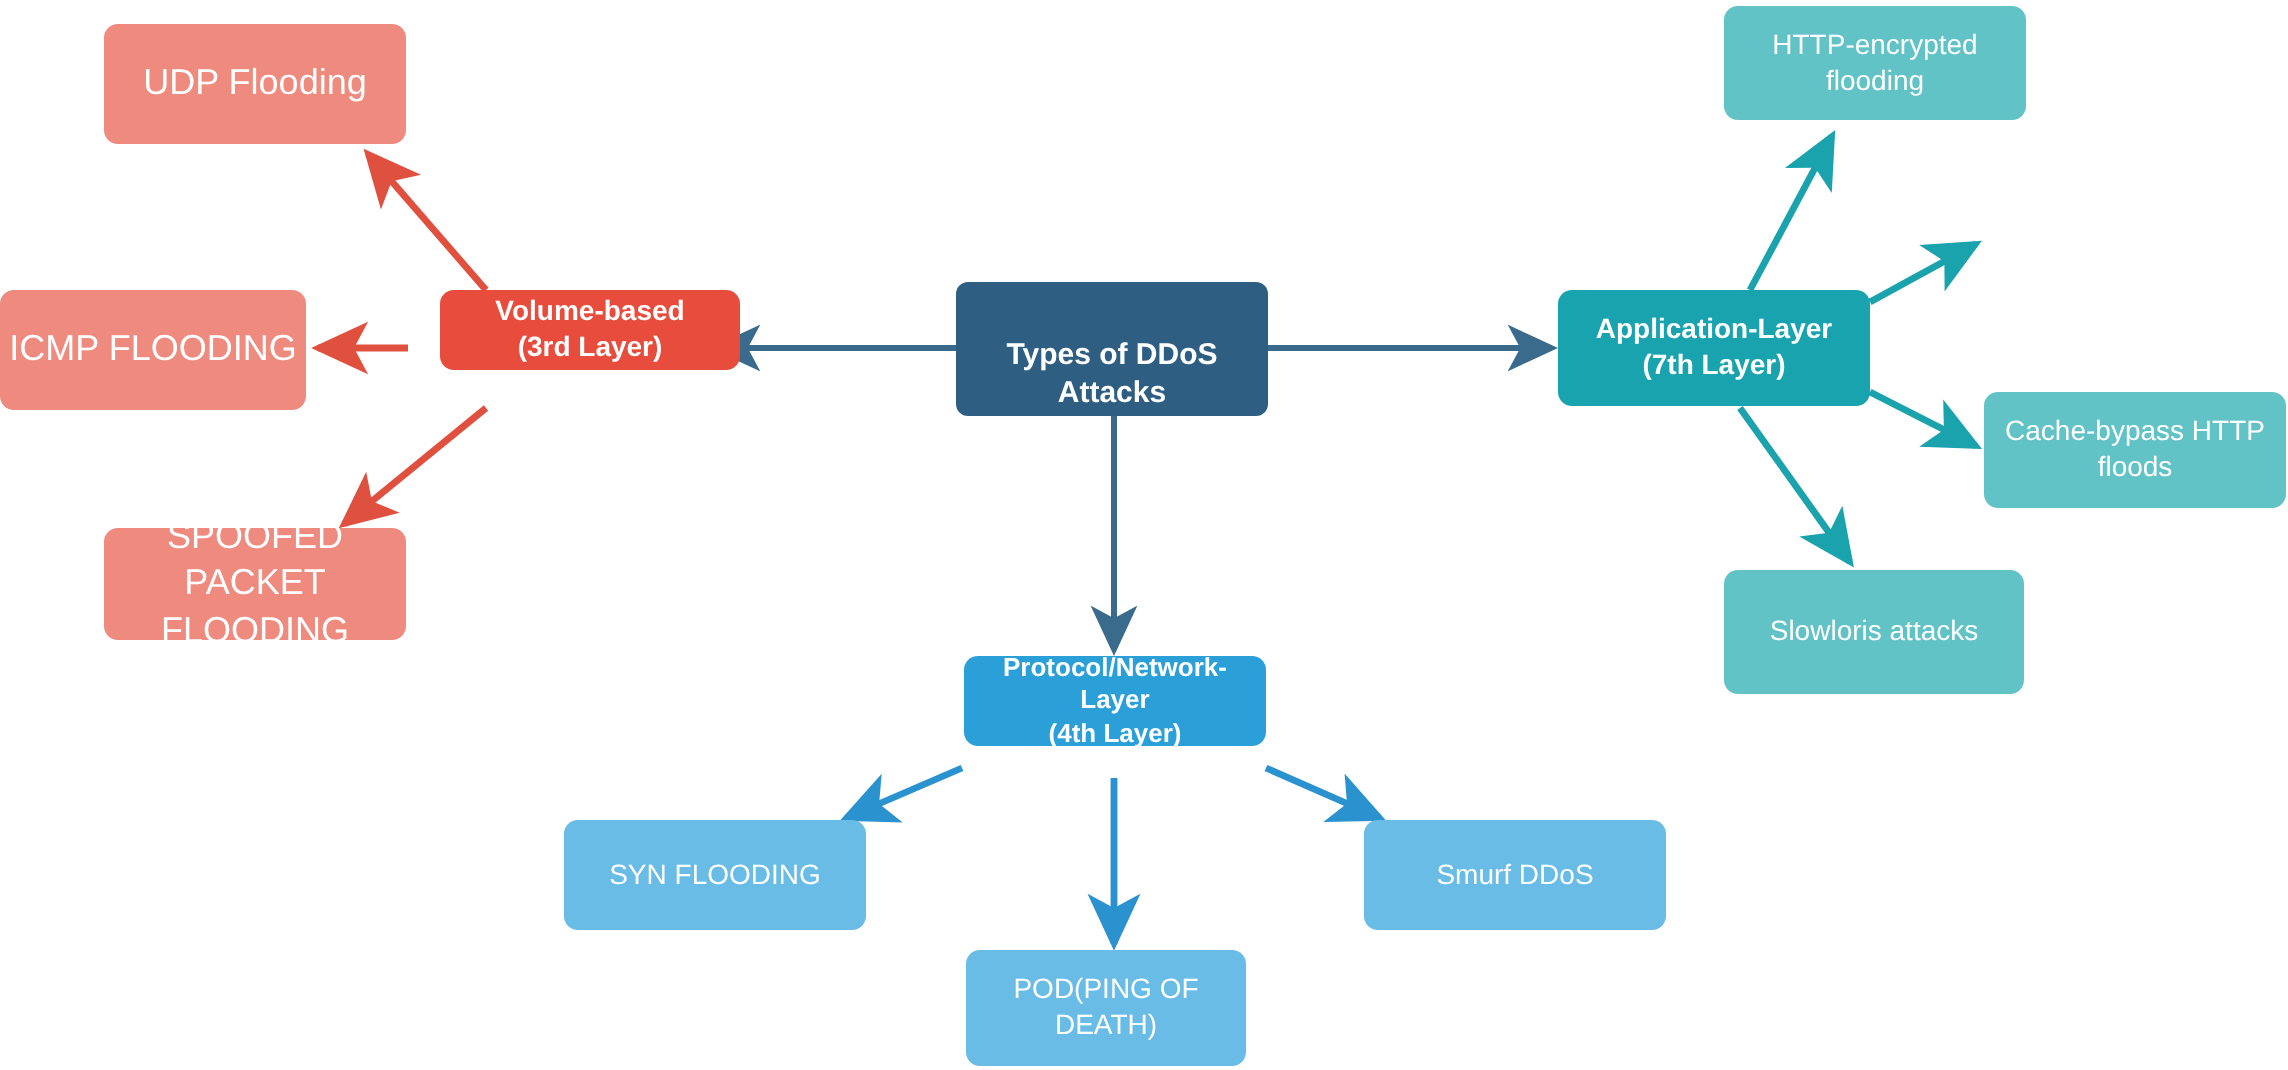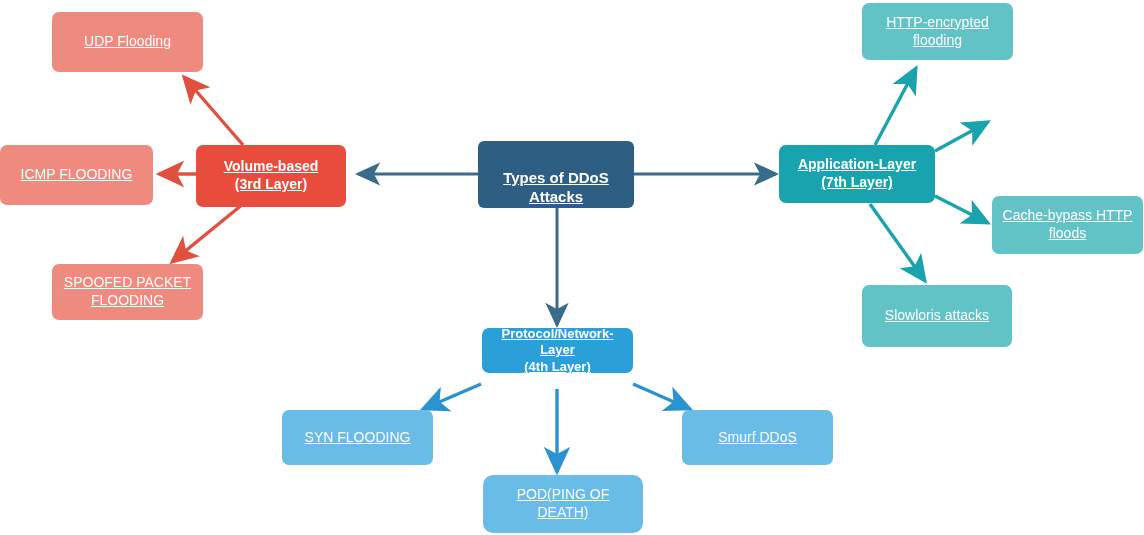--- a/index.html
+++ b/index.html
@@ -30,21 +30,20 @@
     box-sizing: border-box;
     display: flex;
     align-items: center;
     justify-content: center;
     text-align: center;
     color: #ffffff;
     border-radius: 7px;
     line-height: 1.28;
     padding: 2px 0;
     z-index: 2;
-    text-decoration: underline;
   }
   .node .lbl {
     display: block;
     white-space: pre-line;
   }
   .root {
     background: #2e5f82;
     font-weight: bold;
     font-size: 15px;
     border-radius: 6px;
@@ -60,21 +59,21 @@
     font-weight: bold;
     font-size: 14px;
   }
   .cat-proto {
     background: #2a9fd8;
     font-weight: bold;
     font-size: 13px;
   }
   .leaf-red {
     background: #ef8a7e;
-    font-size: 14px;
+    font-size: 18px;
     font-weight: normal;
   }
   .leaf-teal {
     background: #62c3c7;
     font-size: 14px;
     font-weight: normal;
   }
   .leaf-blue {
     background: #69bce6;
     font-size: 14px;
@@ -127,21 +126,21 @@
     <line x1="557" y1="389" x2="557" y2="472" stroke="#2a92cf" stroke-width="3.4" marker-end="url(#ah-blue)"></line>
 
     <line x1="633" y1="384" x2="690" y2="409" stroke="#2a92cf" stroke-width="3.4" marker-end="url(#ah-blue)"></line>
   </svg>
 
   <div class="node root" style="left:478px; top:141px; width:156px; height:67px;">
     <span class="lbl">Types of DDoS
 Attacks</span>
   </div>
 
-  <div class="node cat-volume" style="left:196px; top:145px; width:150px; height:62px;">
+  <div class="node cat-volume" style="left:220px; top:145px; width:150px; height:40px;">
     <span class="lbl">Volume-based
 (3rd Layer)</span>
   </div>
 
   <div class="node leaf-red" style="left:52px; top:12px; width:151px; height:60px;">
     <span class="lbl">UDP Flooding</span>
   </div>
 
   <div class="node leaf-red" style="left:0px; top:145px; width:153px; height:60px;">
     <span class="lbl">ICMP FLOODING</span>
@@ -175,21 +174,21 @@
   <div class="node cat-proto" style="left:482px; top:328px; width:151px; height:45px;">
     <span class="lbl">Protocol/Network-
 Layer
 (4th Layer)</span>
   </div>
 
   <div class="node leaf-blue" style="left:282px; top:410px; width:151px; height:55px;">
     <span class="lbl">SYN FLOODING</span>
   </div>
 
-  <div class="node leaf-blue" style="left:483px; top:475px; width:160px; height:58px;border-radius:10px;">
+  <div class="node leaf-blue" style="left:483px; top:475px; width:140px; height:58px;">
     <span class="lbl">POD(PING OF
 DEATH)</span>
   </div>
 
   <div class="node leaf-blue" style="left:682px; top:410px; width:151px; height:55px;align-items:center;">
     <span class="lbl">Smurf DDoS</span>
   </div>
 
 </div>
 

